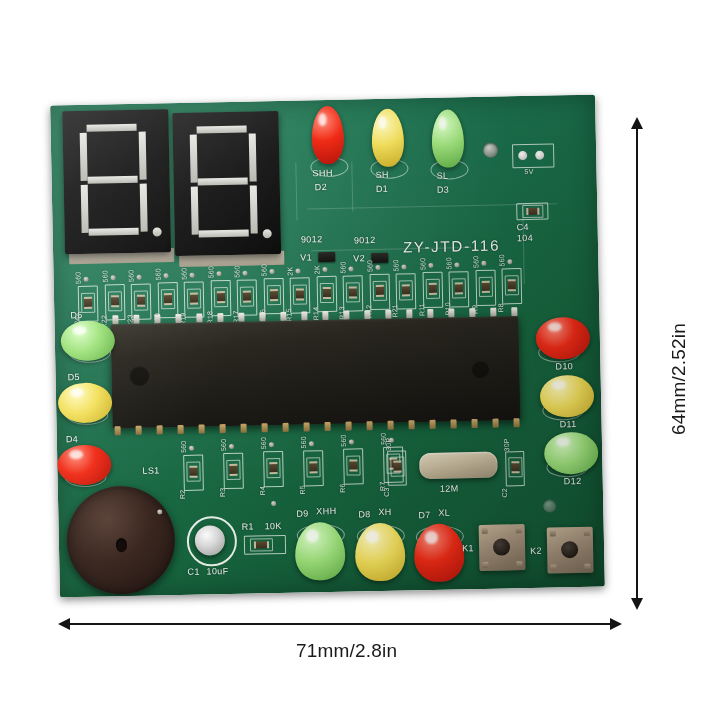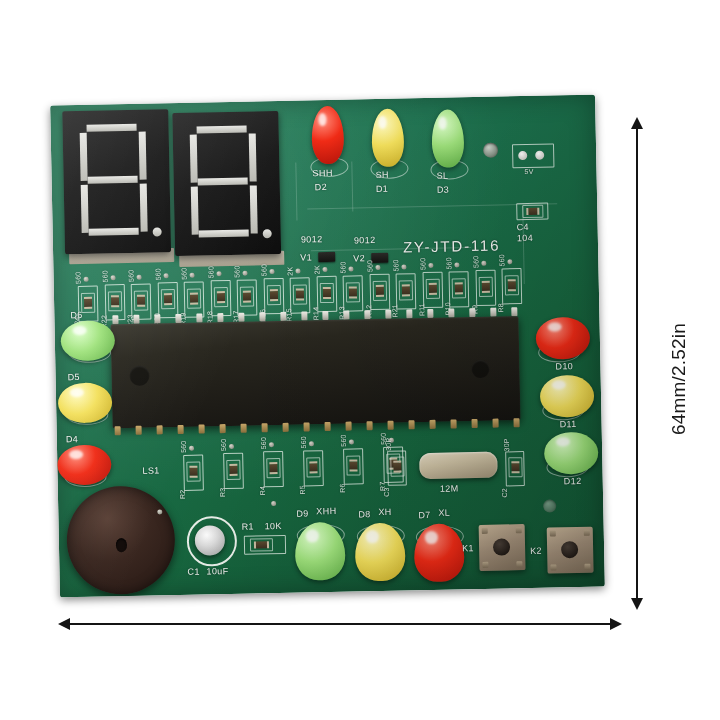--- a/index.html
+++ b/index.html
@@ -521,19 +521,20 @@
       <div class="hole" style="left:485px;top:404px;width:13px;height:13px;opacity:.55;"></div>
       <div class="via" style="left:213px;top:400px;"></div>
       <div class="via" style="left:99px;top:406px;"></div>
 
     </div>
   </div>
 
   <div class="dim-line dim-h" style="left:68px;top:623px;width:543px;"></div>
   <div class="arrow arr-left" style="left:58px;top:618px;"></div>
   <div class="arrow arr-right" style="left:610px;top:618px;"></div>
+  <div class="dim-label" style="left:296px;top:640px;">71mm/2.8in</div>
 
   <div class="dim-line dim-v" style="left:636px;top:128px;height:470px;"></div>
   <div class="arrow arr-up" style="left:631px;top:117px;"></div>
   <div class="arrow arr-down" style="left:631px;top:598px;"></div>
   <div class="dim-label dim-label-v" style="left:668px;top:435px;">64mm/2.52in</div>
 
 </div>
 
 </body></html>

